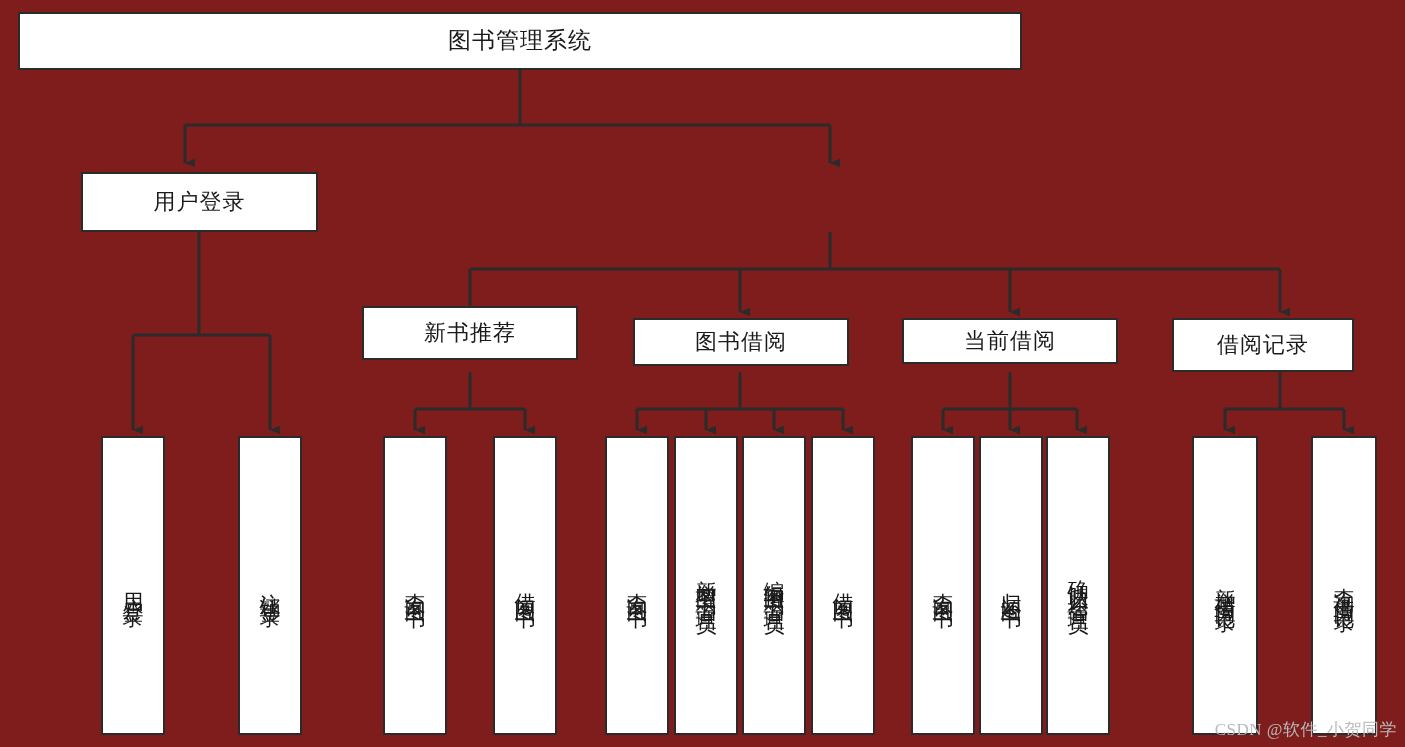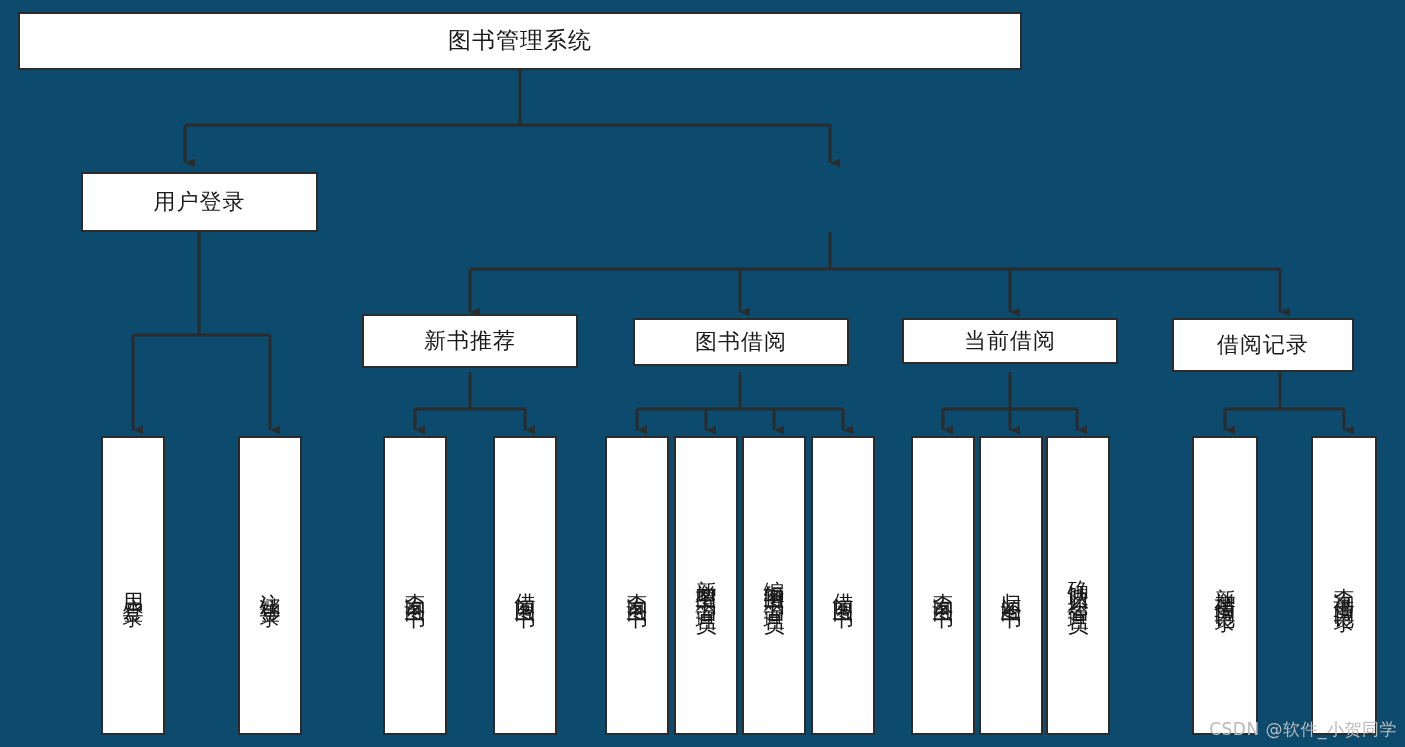--- a/index.html
+++ b/index.html
@@ -7,21 +7,21 @@
     padding: 0;
     background: #ffffff;
   }
   body {
     font-family: "DejaVu Sans", "Liberation Sans", sans-serif;
   }
   #canvas {
     position: relative;
     width: 1405px;
     height: 747px;
-    background: #0c4a6e;
+    background: #7f1d1d;
     overflow: hidden;
   }
   svg.wires {
     position: absolute;
     left: 0;
     top: 0;
     width: 1405px;
     height: 747px;
     pointer-events: none;
   }
@@ -59,20 +59,21 @@
   .watermark {
     position: absolute;
     right: 8px;
     bottom: 6px;
     font-size: 17px;
     color: #b9b9b9;
     letter-spacing: 0.5px;
     z-index: 5;
     user-select: none;
     white-space: nowrap;
+    font-family: Liberation Serif, serif;
   }
 </style>
 </head>
 <body>
 
 <div id="canvas">
 
   <svg class="wires" viewBox="0 0 1405 747" xmlns="http://www.w3.org/2000/svg">
     <defs>
       <marker id="arrowhead" markerWidth="9" markerHeight="11" refX="4.5" refY="10.4" orient="auto" markerUnits="userSpaceOnUse">
@@ -126,21 +127,21 @@
   </svg>
 
   <div class="node h root" style="left:18px; top:12px; width:1004px; height:58px;">
     <span>图书管理系统</span>
   </div>
 
   <div class="node h" style="left:81px; top:172px; width:237px; height:60px;">
     <span>用户登录</span>
   </div>
 
-  <div class="node h" style="left:362px; top:314px; width:216px; height:54px;">
+  <div class="node h" style="left:362px; top:306px; width:216px; height:54px;">
     <span>新书推荐</span>
   </div>
   <div class="node h" style="left:633px; top:318px; width:216px; height:48px;">
     <span>图书借阅</span>
   </div>
   <div class="node h" style="left:902px; top:318px; width:216px; height:46px;">
     <span>当前借阅</span>
   </div>
   <div class="node h" style="left:1172px; top:318px; width:182px; height:54px;">
     <span>借阅记录</span>

